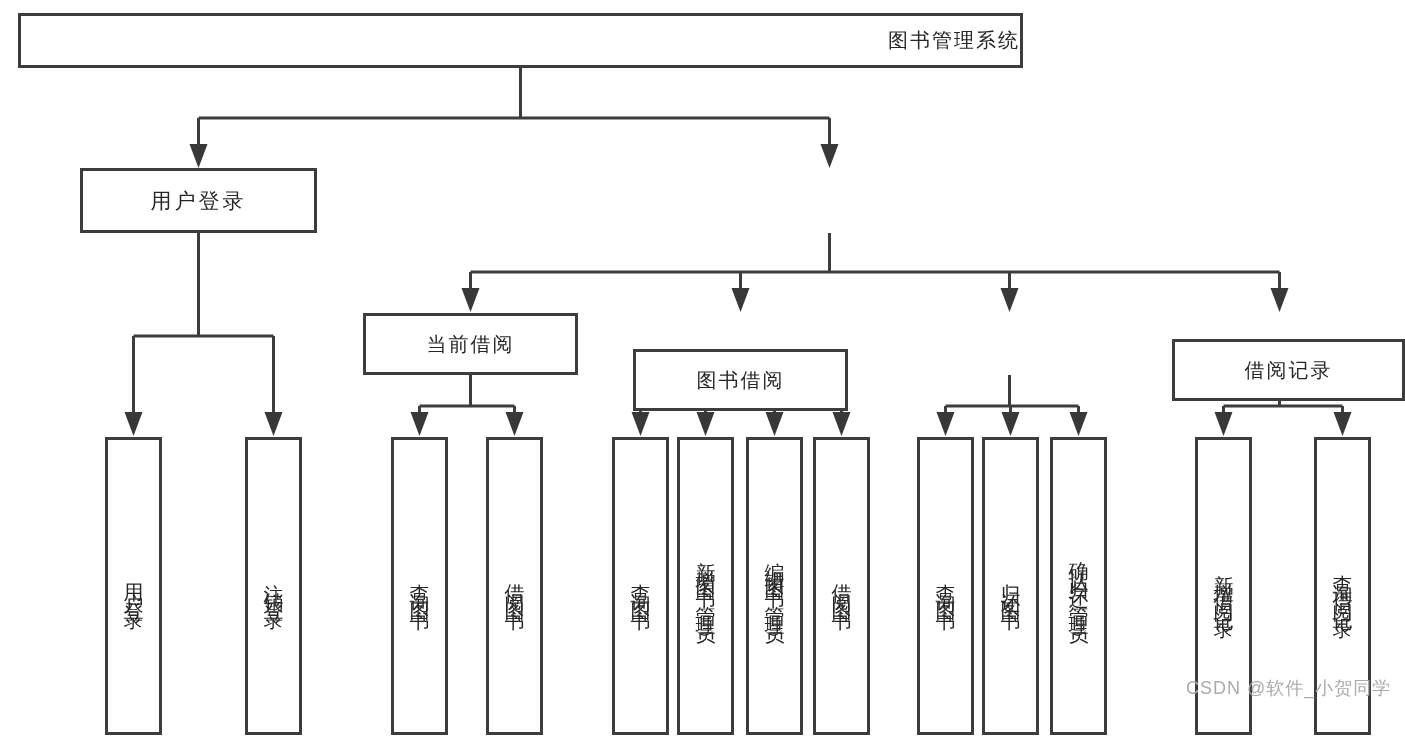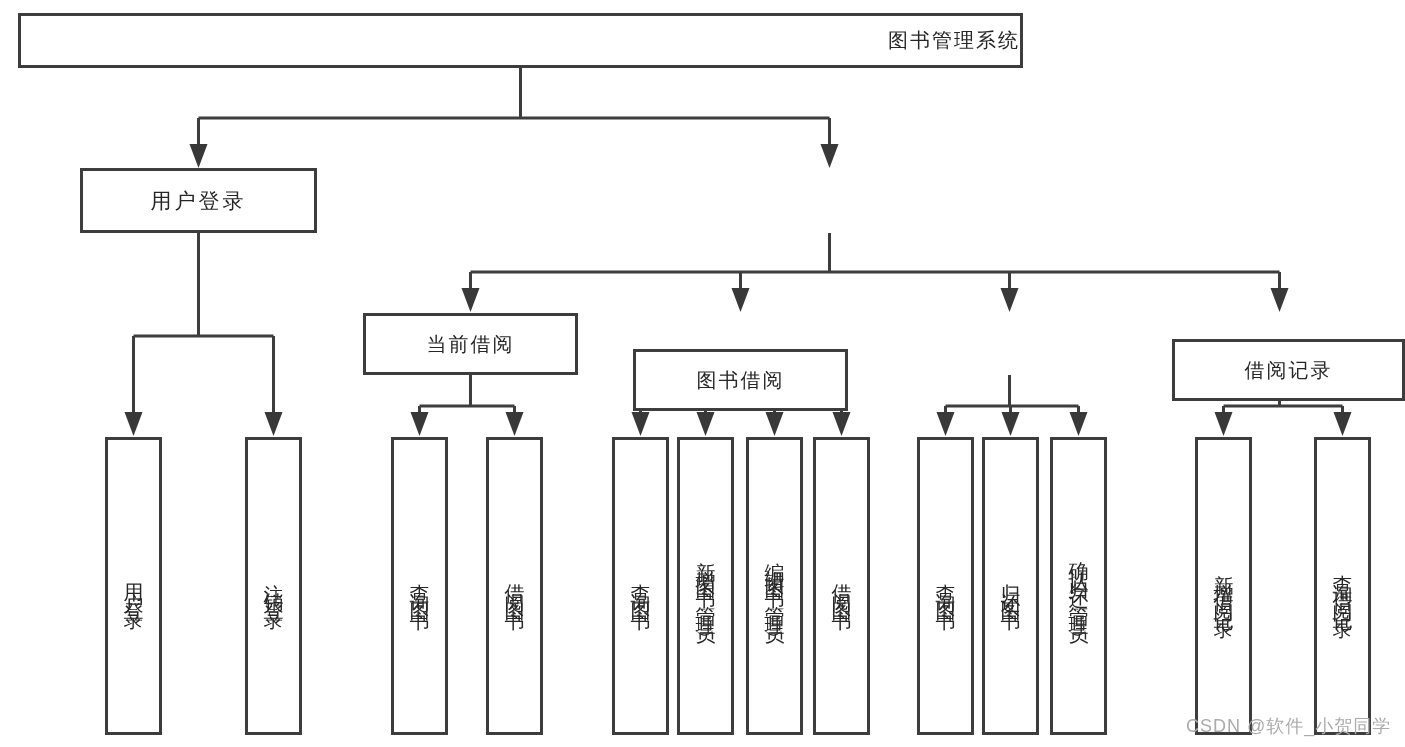--- a/index.html
+++ b/index.html
@@ -14,21 +14,21 @@
     display:flex;align-items:center;justify-content:center;text-align:center;
   }
   .hbox{font-size:20px;letter-spacing:2px;}
   .l2{font-size:21px;letter-spacing:3px;}
   .vbox{width:57px;top:437px;height:298px;}
   .vtext{
     writing-mode:vertical-rl;text-orientation:mixed;
     font-size:20px;line-height:1.05;letter-spacing:9px;white-space:nowrap;
   }
   .watermark{
-    position:absolute;left:1186px;top:714px;width:210px;
+    position:absolute;left:1186px;top:676px;width:210px;
     font-size:18px;letter-spacing:1px;color:#ababab;white-space:nowrap;
   }
 </style>
 </head>
 <body>
 
 <div id="canvas">
 
   <svg id="wires" viewBox="0 0 1405 747" xmlns="http://www.w3.org/2000/svg">
     <g stroke="#3d3d3d" stroke-width="3" fill="none">

